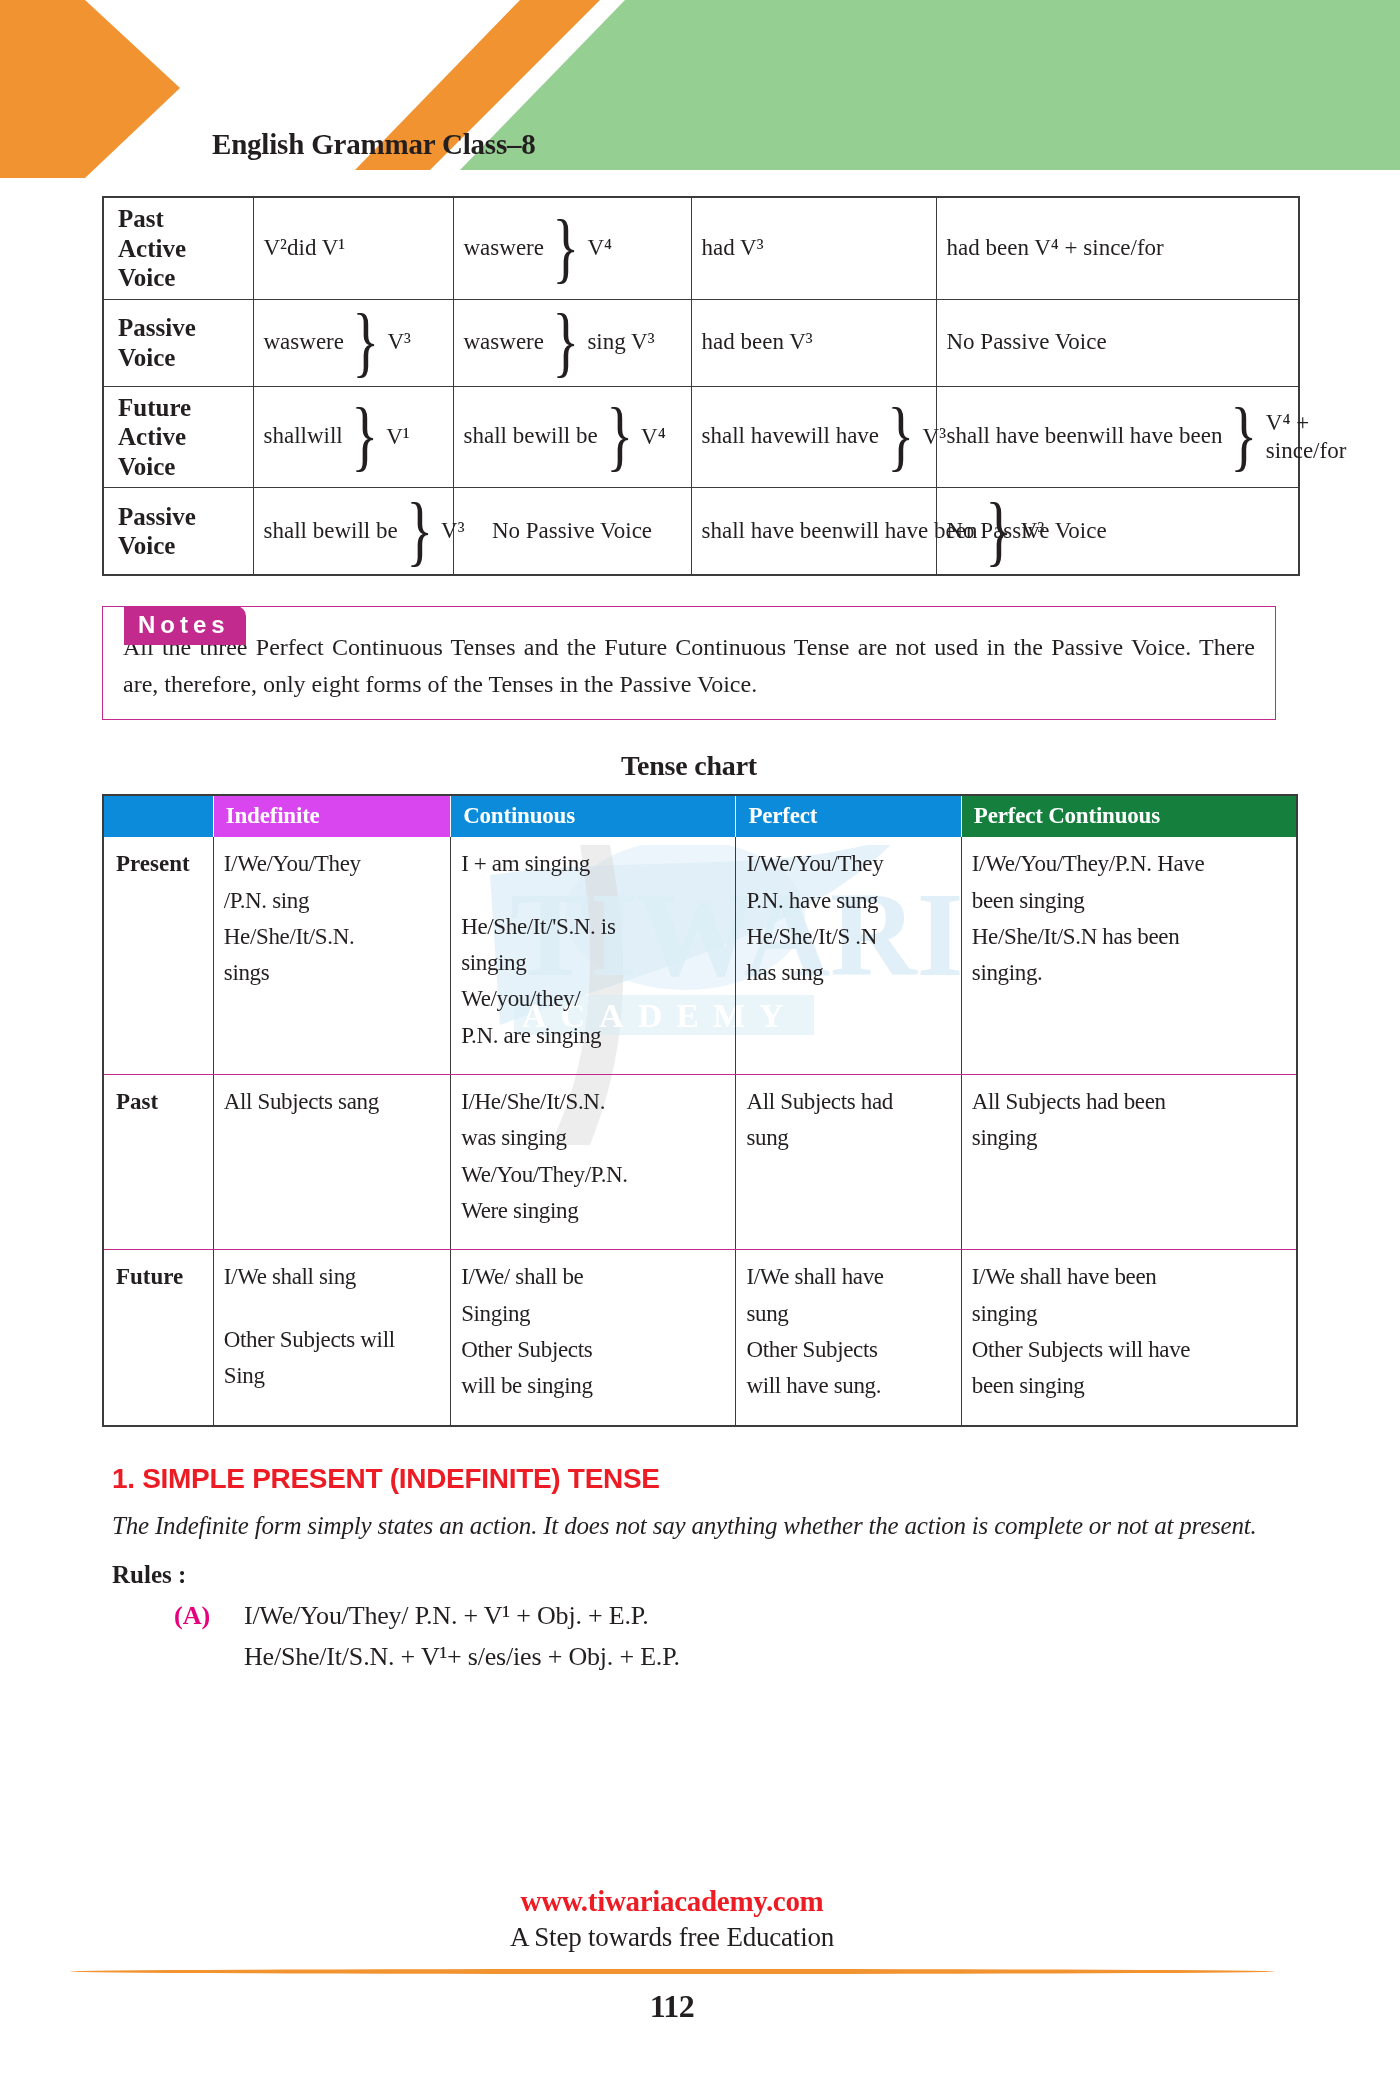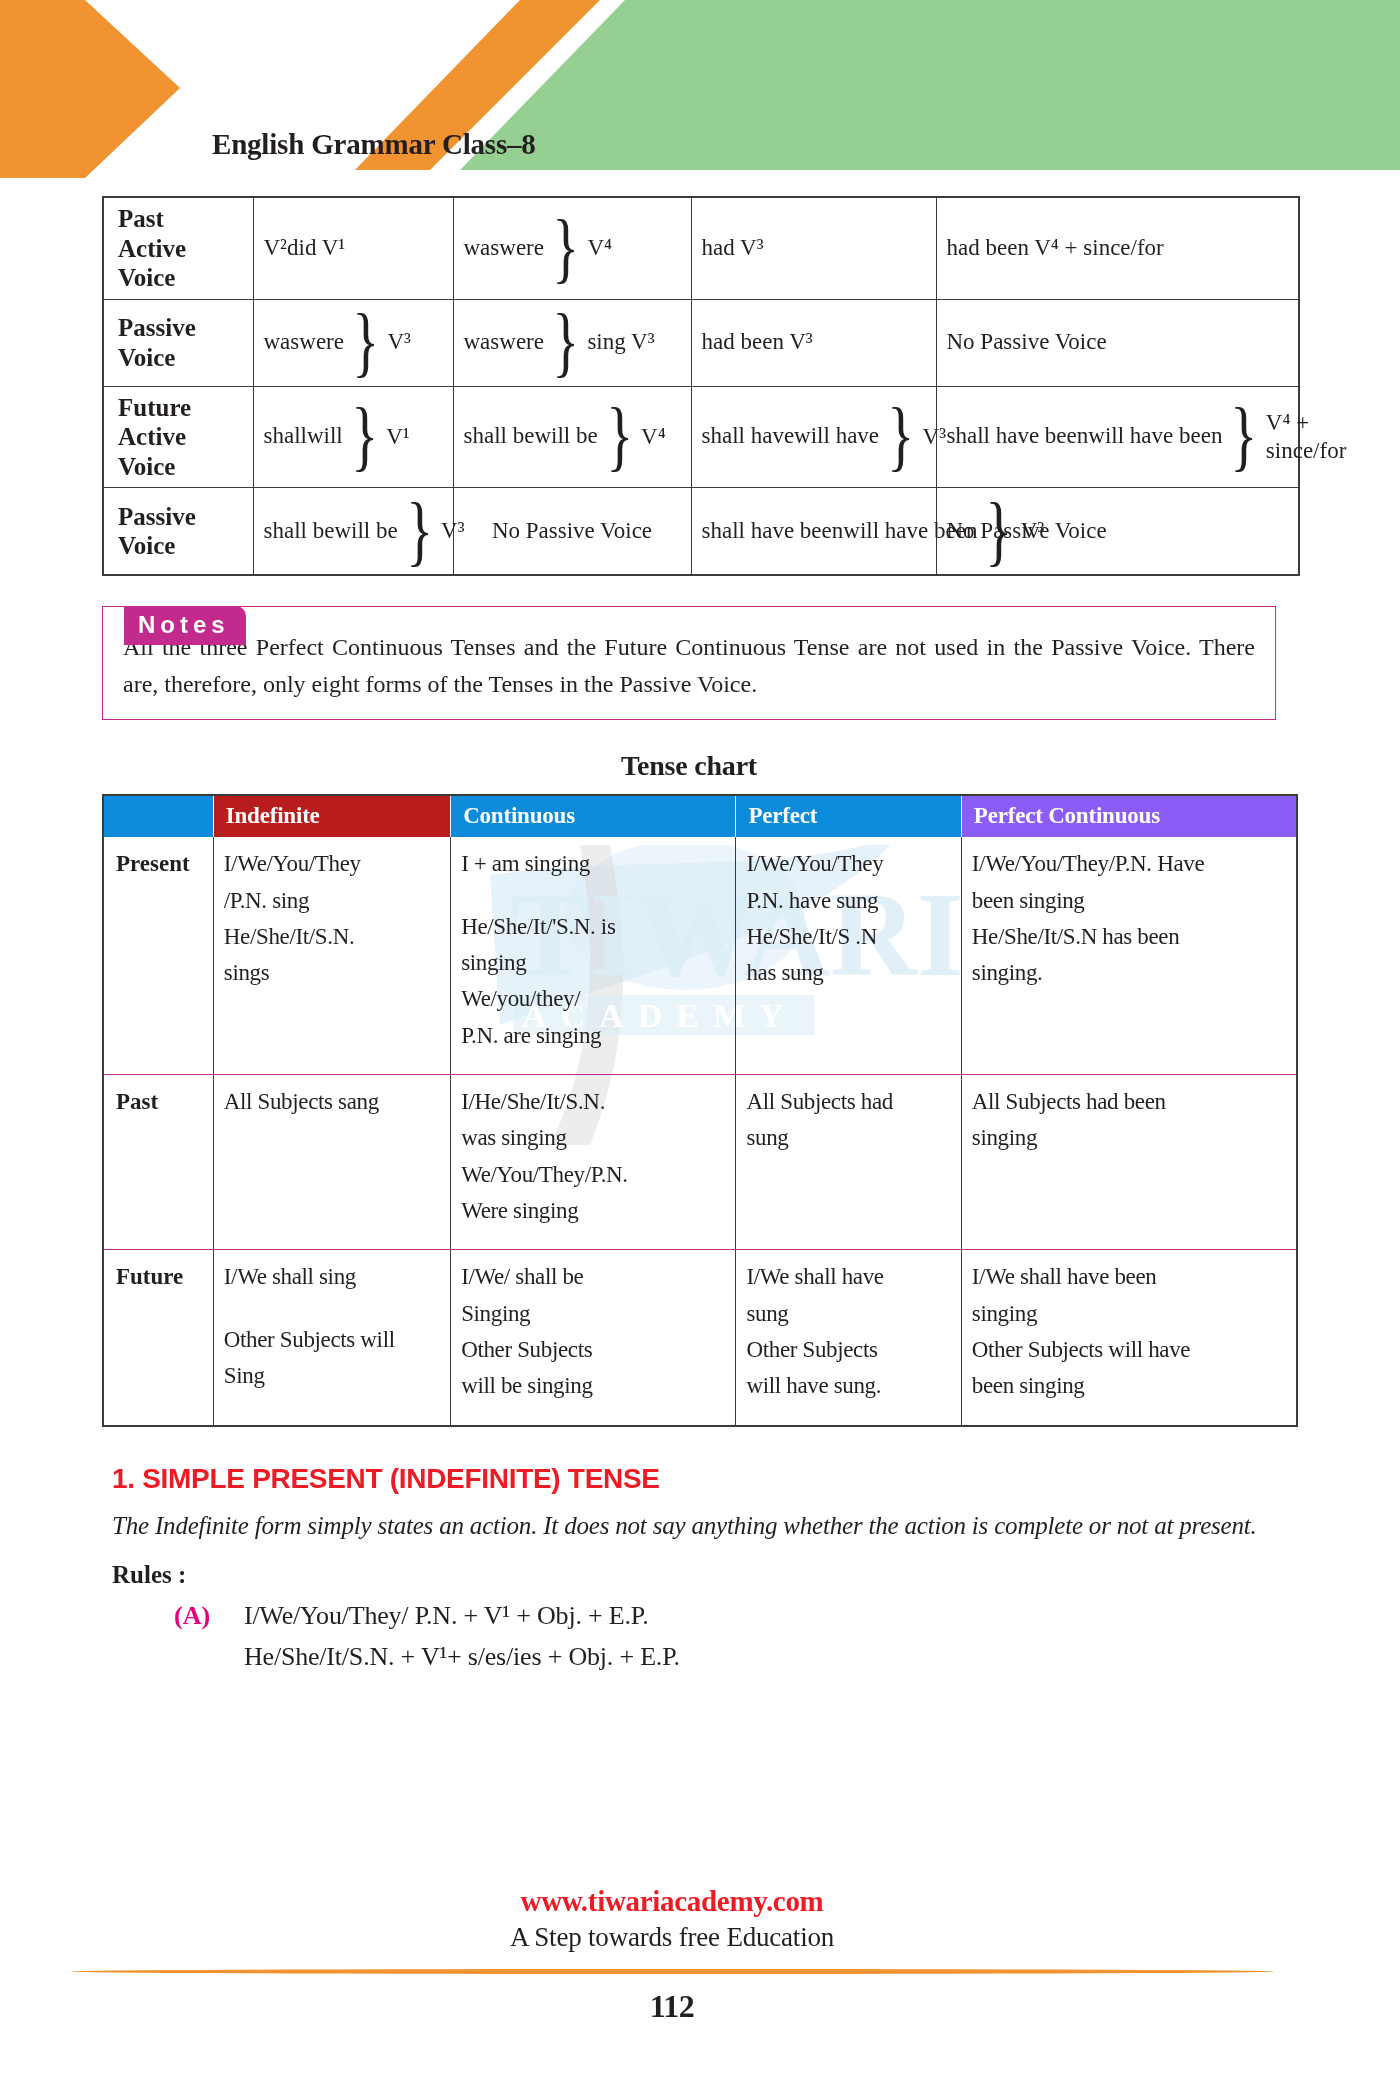--- a/index.html
+++ b/index.html
@@ -446,24 +446,24 @@
     <colgroup>
       <col class="tc-col1">
         <col class="tc-col2">
         <col class="tc-col3">
         <col class="tc-col4">
         <col class="tc-col5">
     </colgroup>
     <thead>
       <tr>
         <th class="corner" style="background: rgb(12, 139, 219);"></th>
-        <th style="background: #b91c1c;">Indefinite</th>
+        <th style="background: #d946ef;">Indefinite</th>
         <th style="background: rgb(12, 139, 219);">Continuous</th>
         <th style="background: rgb(12, 139, 219);">Perfect</th>
-        <th style="border-right: none; background: #8b5cf6;">Perfect Continuous</th>
+        <th style="border-right: none; background: #15803d;">Perfect Continuous</th>
       </tr>
     </thead>
     <tbody>
 
       <tr>
         <td class="rowlabel">Present</td>
         <td>
           <span class="cellline">I/We/You/They</span>
           <span class="cellline">/P.N. sing</span>
           <span class="cellline">He/She/It/S.N.</span>

